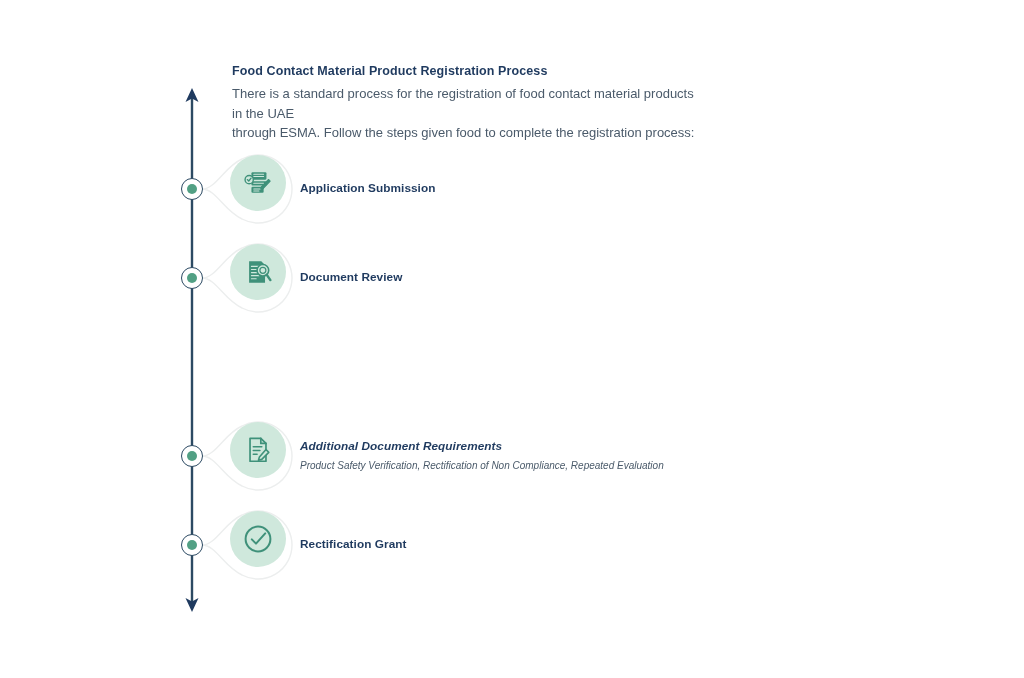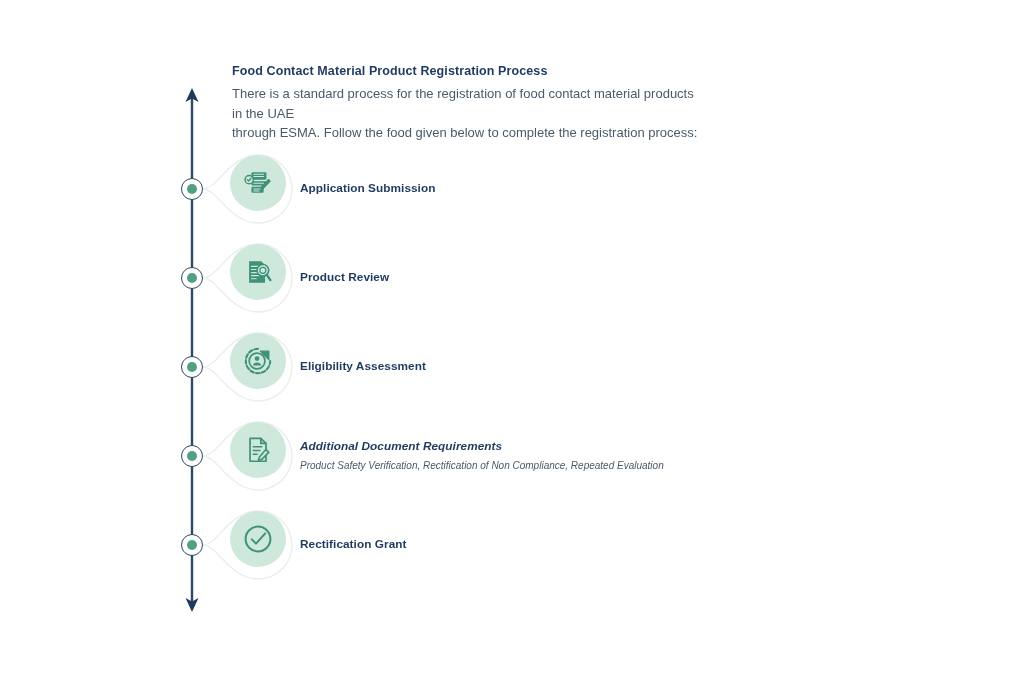--- a/index.html
+++ b/index.html
@@ -138,21 +138,21 @@
   .has-sub .step-title { margin-bottom: 0; }
 </style>
 </head>
 <body>
 
 <div id="infographic">
 
   <div class="header">
     <div class="header-title">Food Contact Material Product Registration Process</div>
     <div class="header-desc">There is a standard process for the registration of food contact material products in the UAE</div>
-    <div class="header-desc">through ESMA. Follow the food given below to complete the registration process:</div>
+    <div class="header-desc">through ESMA. Follow the steps given food to complete the registration process:</div>
   </div>
 
   <div class="axis">
     <svg width="32" height="524" viewBox="0 0 32 524" aria-hidden="true">
       <g>
         <line x1="16" y1="6" x2="16" y2="518" stroke="#2c4a63" stroke-width="2.4"></line>
       </g>
       <polygon points="16,0 22.5,14 16,10.5 9.5,14" fill="#1f3a5f"></polygon>
       <polygon points="16,524 22.5,510 16,513.5 9.5,510" fill="#1f3a5f"></polygon>
     </svg>
@@ -213,50 +213,24 @@
               <line x1="9" y1="19.9" x2="17" y2="19.9" stroke="#cfe8dc" stroke-width="1.2"></line>
               <line x1="9" y1="23.2" x2="14" y2="23.2" stroke="#cfe8dc" stroke-width="1.2"></line>
               <circle cx="21.2" cy="14.2" r="6.2" fill="#cfe8dc" stroke="#3f917a" stroke-width="1.7"></circle>
               <circle cx="21.2" cy="14.2" r="3.2" fill="none" stroke="#3f917a" stroke-width="1.3"></circle>
               <line x1="25.4" y1="19" x2="29.2" y2="24.6" stroke="#3f917a" stroke-width="2.6"></line>
             </g>
           </svg>
         </span>
       </div>
       <div class="step-text">
-        <div class="step-title">Product Review</div>
-      </div>
-    </div>
-
-    <div class="step" style="top:323px;">
-      <div class="step-connector">
-        <svg width="120" height="80" viewBox="0 0 120 80" aria-hidden="true">
-          <path d="M26 40 C 40 40, 48 18, 66 10 A34 34 0 1 1 66 70 C 48 62, 40 40, 26 40 Z" fill="#ffffff" stroke="#eceeee" stroke-width="1.4"></path>
-        </svg>
-      </div>
-      <div class="node">
-        <span class="node-dot"></span>
-      </div>
-      <div class="icon-bubble">
-        <span>
-          <svg width="30" height="30" viewBox="0 0 32 32">
-            <g fill="none" stroke="#3f917a" stroke-linecap="round" stroke-linejoin="round">
-              <path d="M16 3 A13 13 0 1 0 29 16" stroke="#3f917a" stroke-width="2.2" stroke-dasharray="4 2.4"></path>
-              <path d="M18.5 5.5 L27.5 5.5 L27.5 14.5 Z" fill="#3f917a" stroke="#3f917a" stroke-width="1.4"></path>
-              <circle cx="15" cy="16" r="8.4" fill="none" stroke="#3f917a" stroke-width="1.8"></circle>
-              <circle cx="15" cy="13.4" r="2.5" fill="#3f917a" stroke="none"></circle>
-              <path d="M10.4 20.9 a4.8 4.8 0 0 1 9.2 0 Z" fill="#3f917a" stroke="none"></path>
-            </g>
-          </svg>
-        </span>
-      </div>
-      <div class="step-text">
-        <div class="step-title">Eligibility Assessment</div>
-      </div>
-    </div>
+        <div class="step-title">Document Review</div>
+      </div>
+    </div>
+
 
     <div class="step has-sub" style="top:412px;font-style:italic;">
       <div class="step-connector">
         <svg width="120" height="80" viewBox="0 0 120 80" aria-hidden="true">
           <path d="M26 40 C 40 40, 48 18, 66 10 A34 34 0 1 1 66 70 C 48 62, 40 40, 26 40 Z" fill="#ffffff" stroke="#eceeee" stroke-width="1.4"></path>
         </svg>
       </div>
       <div class="node">
         <span class="node-dot"></span>
       </div>

